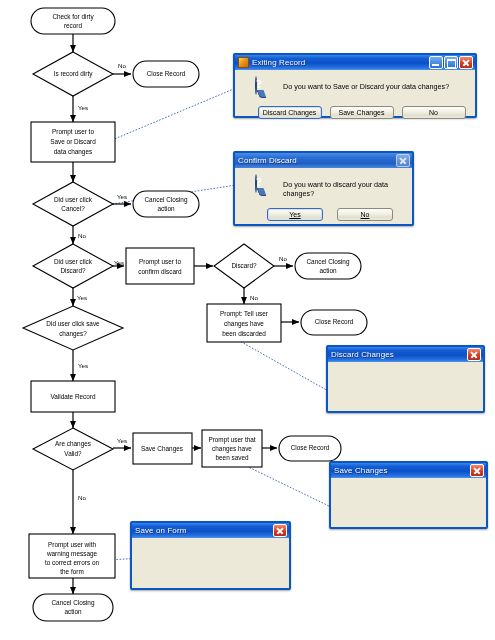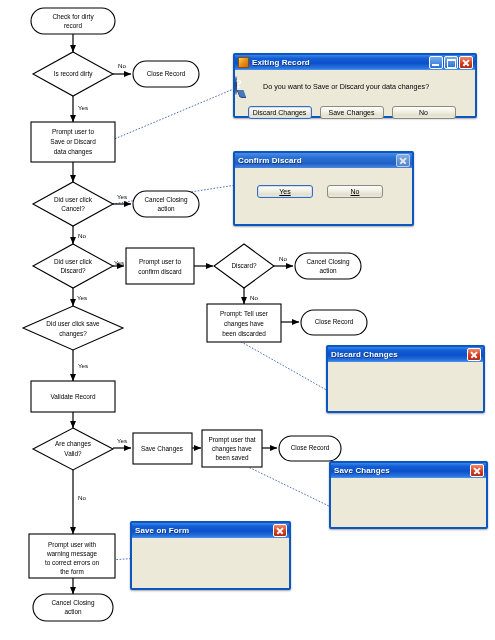--- a/index.html
+++ b/index.html
@@ -76,21 +76,21 @@
   .title-ico {
     width: 9px; height: 9px;
     margin-right: 3px;
     background: linear-gradient(135deg,#ffd34e 0%,#e88f1a 50%,#c96d0e 100%);
     border: 1px solid #8a4b07;
     flex: 0 0 auto;
   }
   .title-text {
     color: #ffffff;
     font-size: 8px;
-    font-weight: bold;
+    font-weight: normal;
     letter-spacing: 0.1px;
     white-space: nowrap;
     flex: 1 1 auto;
     overflow: hidden;
     text-shadow: 0.5px 0.5px 0 rgba(0,0,0,0.45);
   }
   .winbtns {
     display: flex;
     gap: 1px;
     flex: 0 0 auto;
@@ -126,21 +126,21 @@
     border-top-width: 2px;
   }
   .wbtn.close i.a, .wbtn.close i.b {
     left: 50%; top: 50%;
     width: 8px; height: 1.6px;
     margin-left: -4px; margin-top: -0.8px;
   }
   .wbtn.close i.a { transform: rotate(45deg); }
   .wbtn.close i.b { transform: rotate(-45deg); }
   .dlg-body {
-    padding: 7px 7px 6px 0;
+    padding: 7px 7px 6px 20px;
     display: flex;
     flex-direction: column;
   }
   .dlg-row {
     display: flex;
     align-items: flex-start;
   }
   .dlg-msg {
     font-size: 7.2px;
     color: #000000;
@@ -465,20 +465,24 @@
     <div class="titlebar dim">
       <span class="title-text">Confirm Discard</span>
       <span class="winbtns">
         <span class="wbtn close sq disabled">
             <i class="a"></i>
             <i class="b"></i>
           </span>
       </span>
     </div>
     <div class="dlg-body">
+      <div class="dlg-row">
+        <span class="icon-box"><span class="ico-question"></span></span>
+        <span class="dlg-msg">Do you want to discard your data changes?</span>
+      </div>
       <div class="btn-row" style="gap:14px; margin-top:10px;">
         <span class="xbtn default" style="min-width:56px;"><u>Yes</u></span>
         <span class="xbtn" style="min-width:56px;"><u>No</u></span>
       </div>
     </div>
   </div>
 
   <div class="dialog" style="left:326px; top:345px; width:159px; height:68px;">
     <div class="titlebar">
       <span class="title-text">Discard Changes</span>

